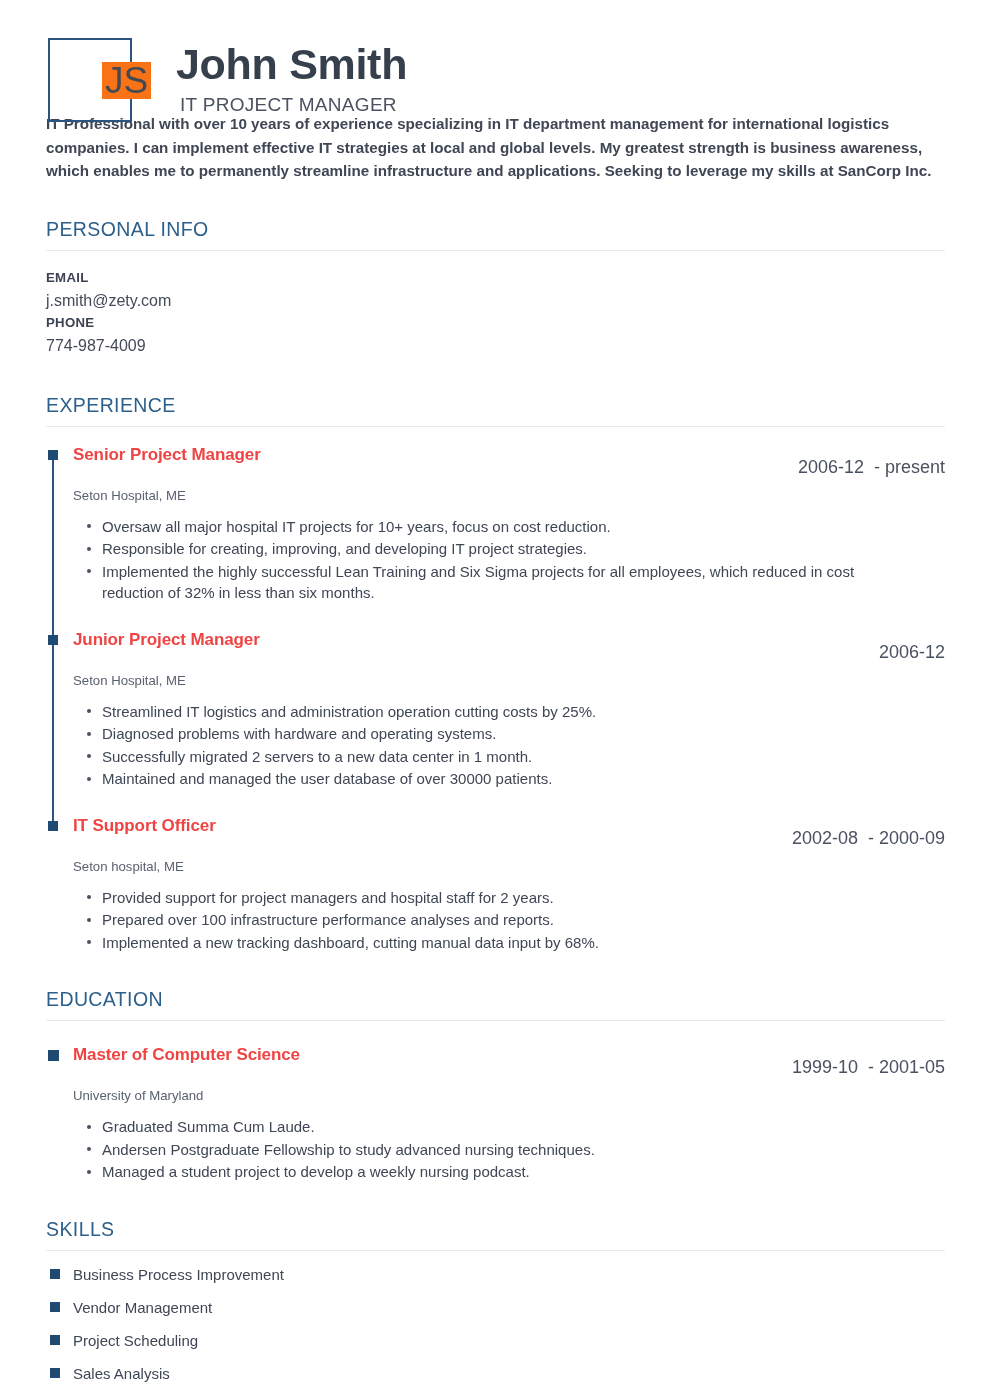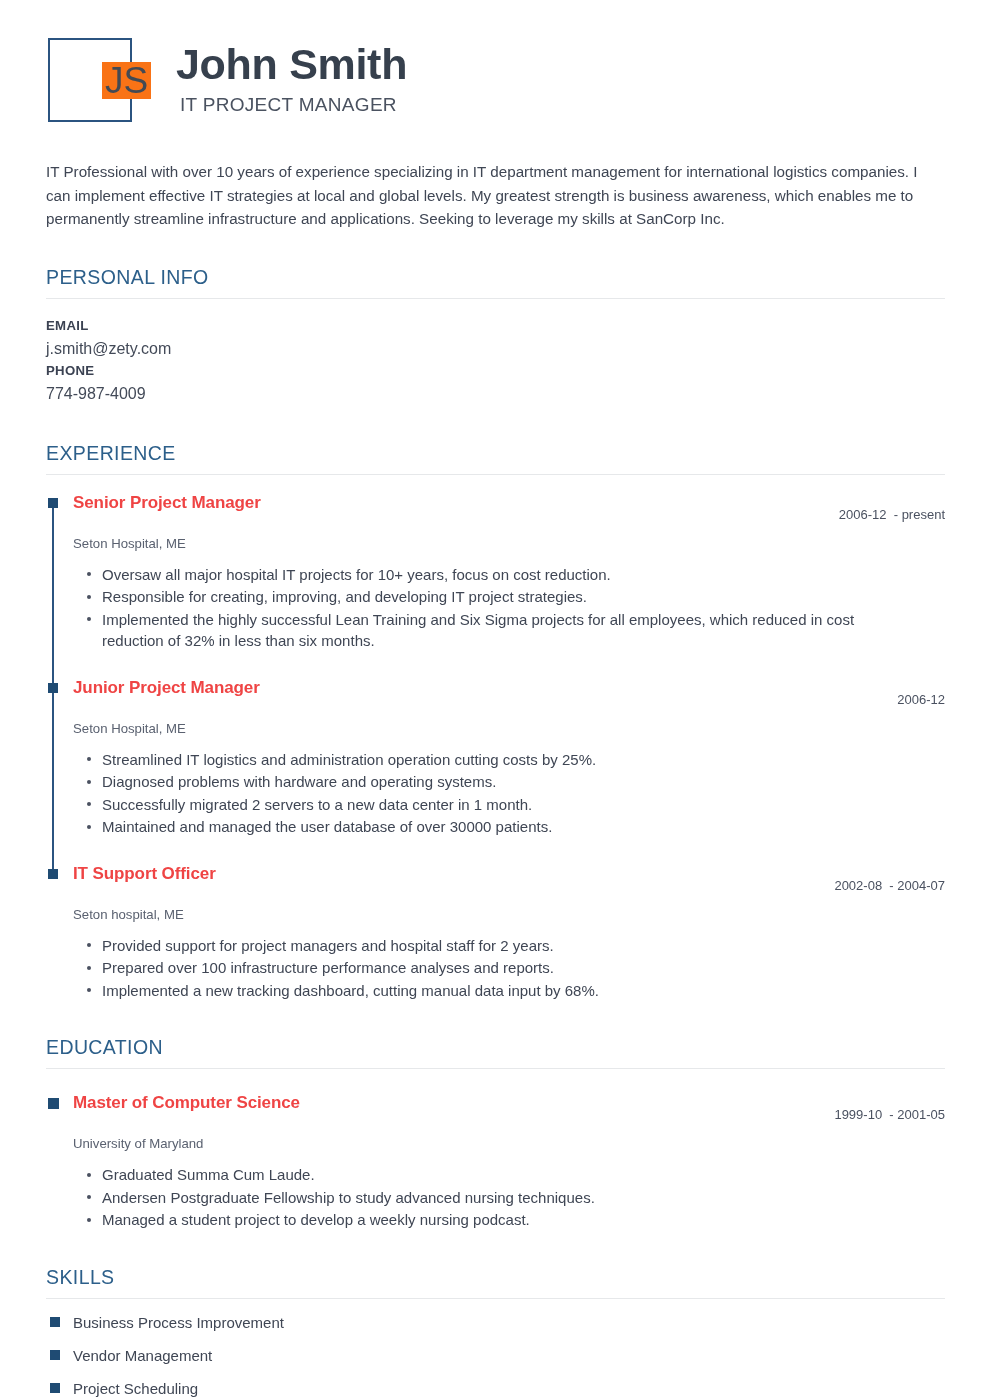--- a/index.html
+++ b/index.html
@@ -70,25 +70,25 @@
   .job-title-head {
     font-size: 19px;
     line-height: 26px;
     color: #4a5260;
     letter-spacing: 0.3px;
     margin: 2px 0 0 4px;
   }
 
   
   .summary {
-    margin-top: 48px;
     font-size: 15.2px;
     line-height: 23.5px;
     color: #3f4654;
     max-width: 890px;
+    font-weight: bold;
   }
 
   
   .section { margin-top: 34px; }
   .section-title {
     font-size: 19.5px;
     line-height: 24px;
     color: #2c5f8a;
     letter-spacing: 0.4px;
     font-weight: 400;
@@ -148,21 +148,21 @@
   }
   .entry-title {
     font-size: 17px;
     line-height: 28px;
     font-weight: bold;
     color: #ef4444;
     letter-spacing: -0.1px;
     margin: 0;
   }
   .entry-date {
-    font-size: 13px;
+    font-size: 18px;
     color: #4a5160;
     line-height: 28px;
     padding-top: 12px;
     white-space: pre;
     text-align: right;
     flex: none;
   }
   .entry-org {
     font-size: 13.2px;
     color: #5a6170;
@@ -287,21 +287,21 @@
               <li>Streamlined IT logistics and administration operation cutting costs by 25%.</li>
               <li>Diagnosed problems with hardware and operating systems.</li>
               <li>Successfully migrated 2 servers to a new data center in 1 month.</li>
               <li>Maintained and managed the user database of over 30000 patients.</li>
             </ul>
           </div>
           <div class="entry">
             <div class="entry-bullet"></div>
             <div class="entry-head">
               <h2 class="entry-title">IT Support Officer</h2>
-              <div class="entry-date">2002-08  - 2004-07</div>
+              <div class="entry-date">2002-08  - 2000-09</div>
             </div>
             <div class="entry-org">Seton hospital, ME</div>
             <ul class="bullets">
               <li>Provided support for project managers and hospital staff for 2 years.</li>
               <li>Prepared over 100 infrastructure performance analyses and reports.</li>
               <li>Implemented a new tracking dashboard, cutting manual data input by 68%.</li>
             </ul>
           </div>
         </div>
     </div>

